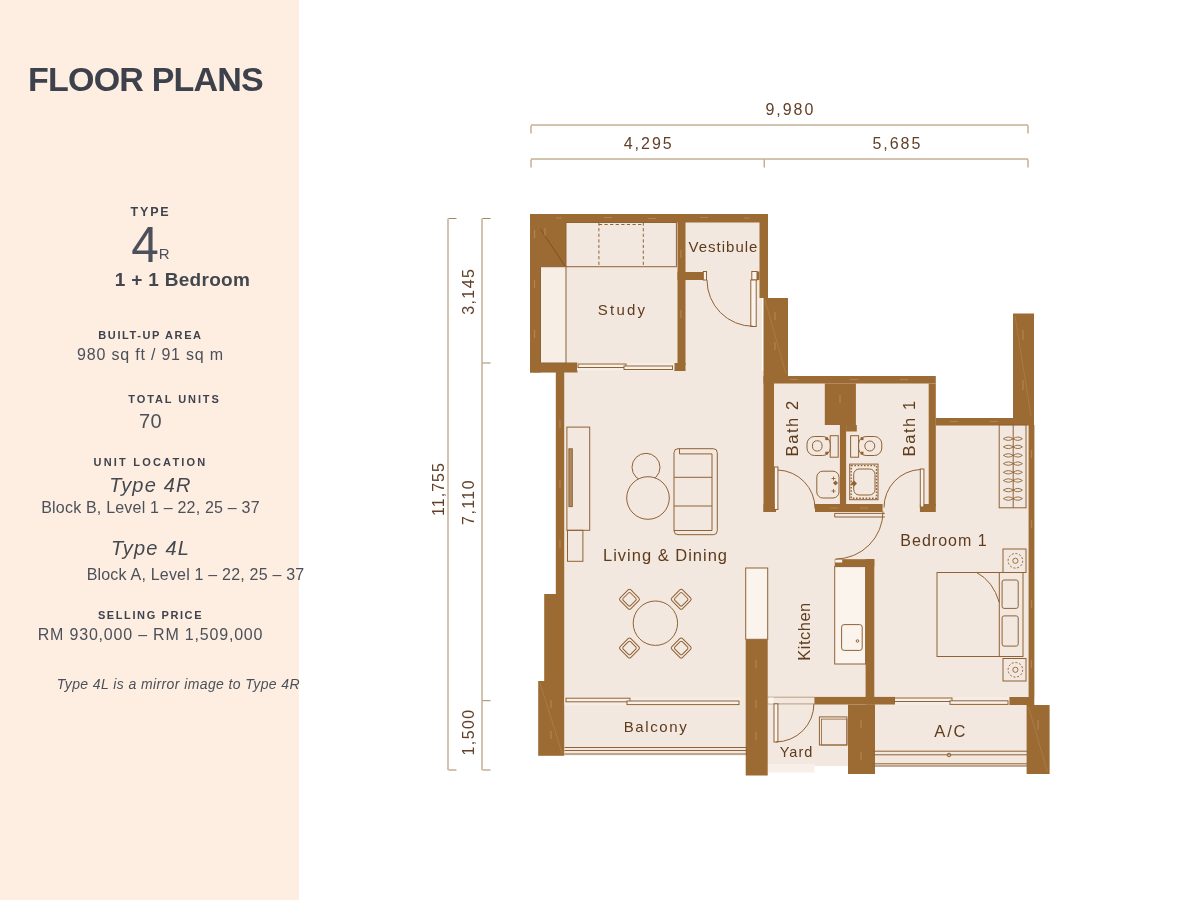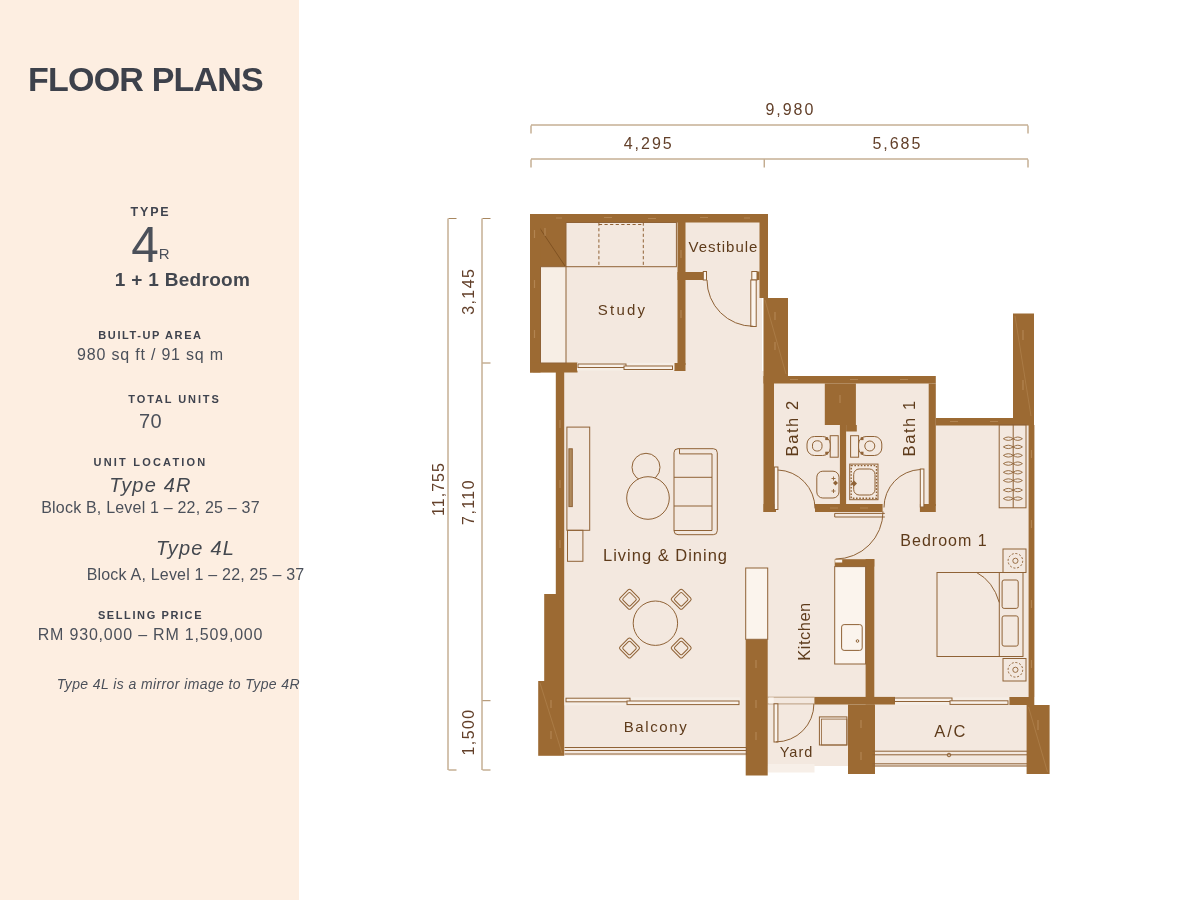--- a/index.html
+++ b/index.html
@@ -30,21 +30,21 @@
 <div class="sb t-head" style="top:393px;letter-spacing:1.9px;margin-left:24px;">TOTAL UNITS</div>
 
 <div class="sb t-val" style="top:410px;font-size:20px;">70</div>
 
 <div class="sb t-head" style="top:456px;letter-spacing:2.2px;">UNIT LOCATION</div>
 
 <div class="sb" style="top:473.5px;color:#44484f;font-size:20px;font-style:italic;letter-spacing:1.2px;">Type 4R</div>
 
 <div class="sb t-val" style="top:499px;letter-spacing:0.2px;">Block B, Level 1 – 22, 25 – 37</div>
 
-<div class="sb" style="top:536.5px;color:#44484f;font-size:20px;font-style:italic;letter-spacing:1.2px;margin-left:45px;">Type 4L</div>
+<div class="sb" style="top:536.5px;color:#44484f;font-size:20px;font-style:italic;letter-spacing:1.2px;">Type 4L</div>
 
 <div class="sb t-val" style="top:566px;letter-spacing:0.2px;margin-left:45px;">Block A, Level 1 – 22, 25 – 37</div>
 
 <div class="sb t-head" style="top:609px;">SELLING PRICE</div>
 
 <div class="sb t-val" style="top:626px;letter-spacing:0.8px;">RM 930,000 – RM 1,509,000</div>
 
 <div class="sb" style="top:676px;color:#4b505a;font-size:14px;font-style:italic;letter-spacing:0.4px;text-align:right;">Type 4L is a mirror image to Type 4R</div>
 
 <svg id="plan" width="1201" height="900" viewBox="0 0 1201 900" style="position:absolute;left:0;top:0;">

